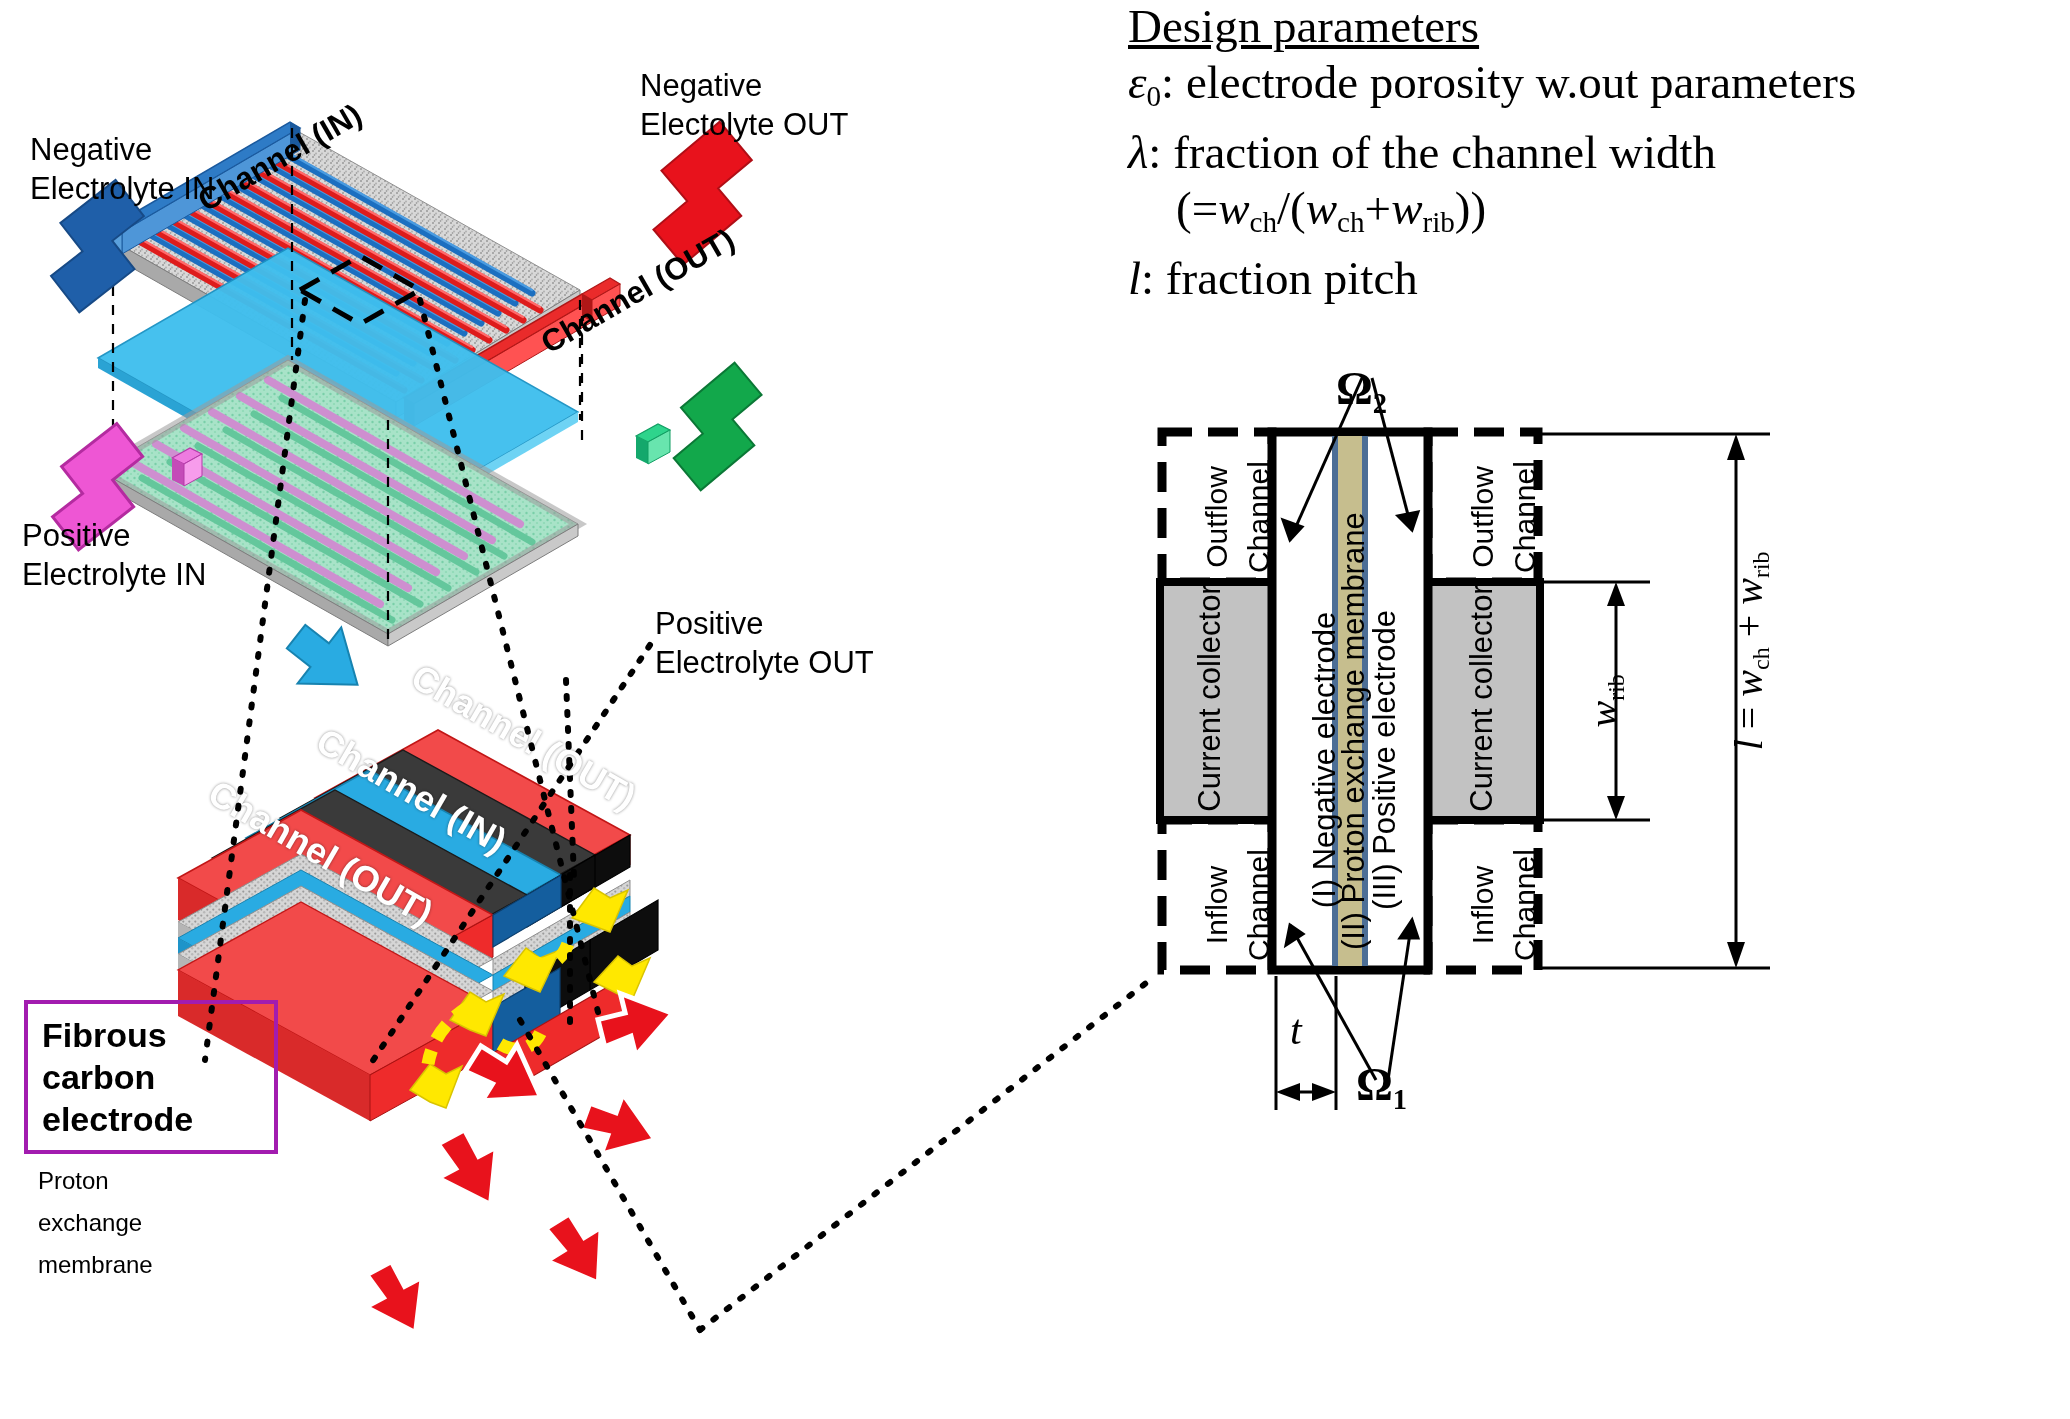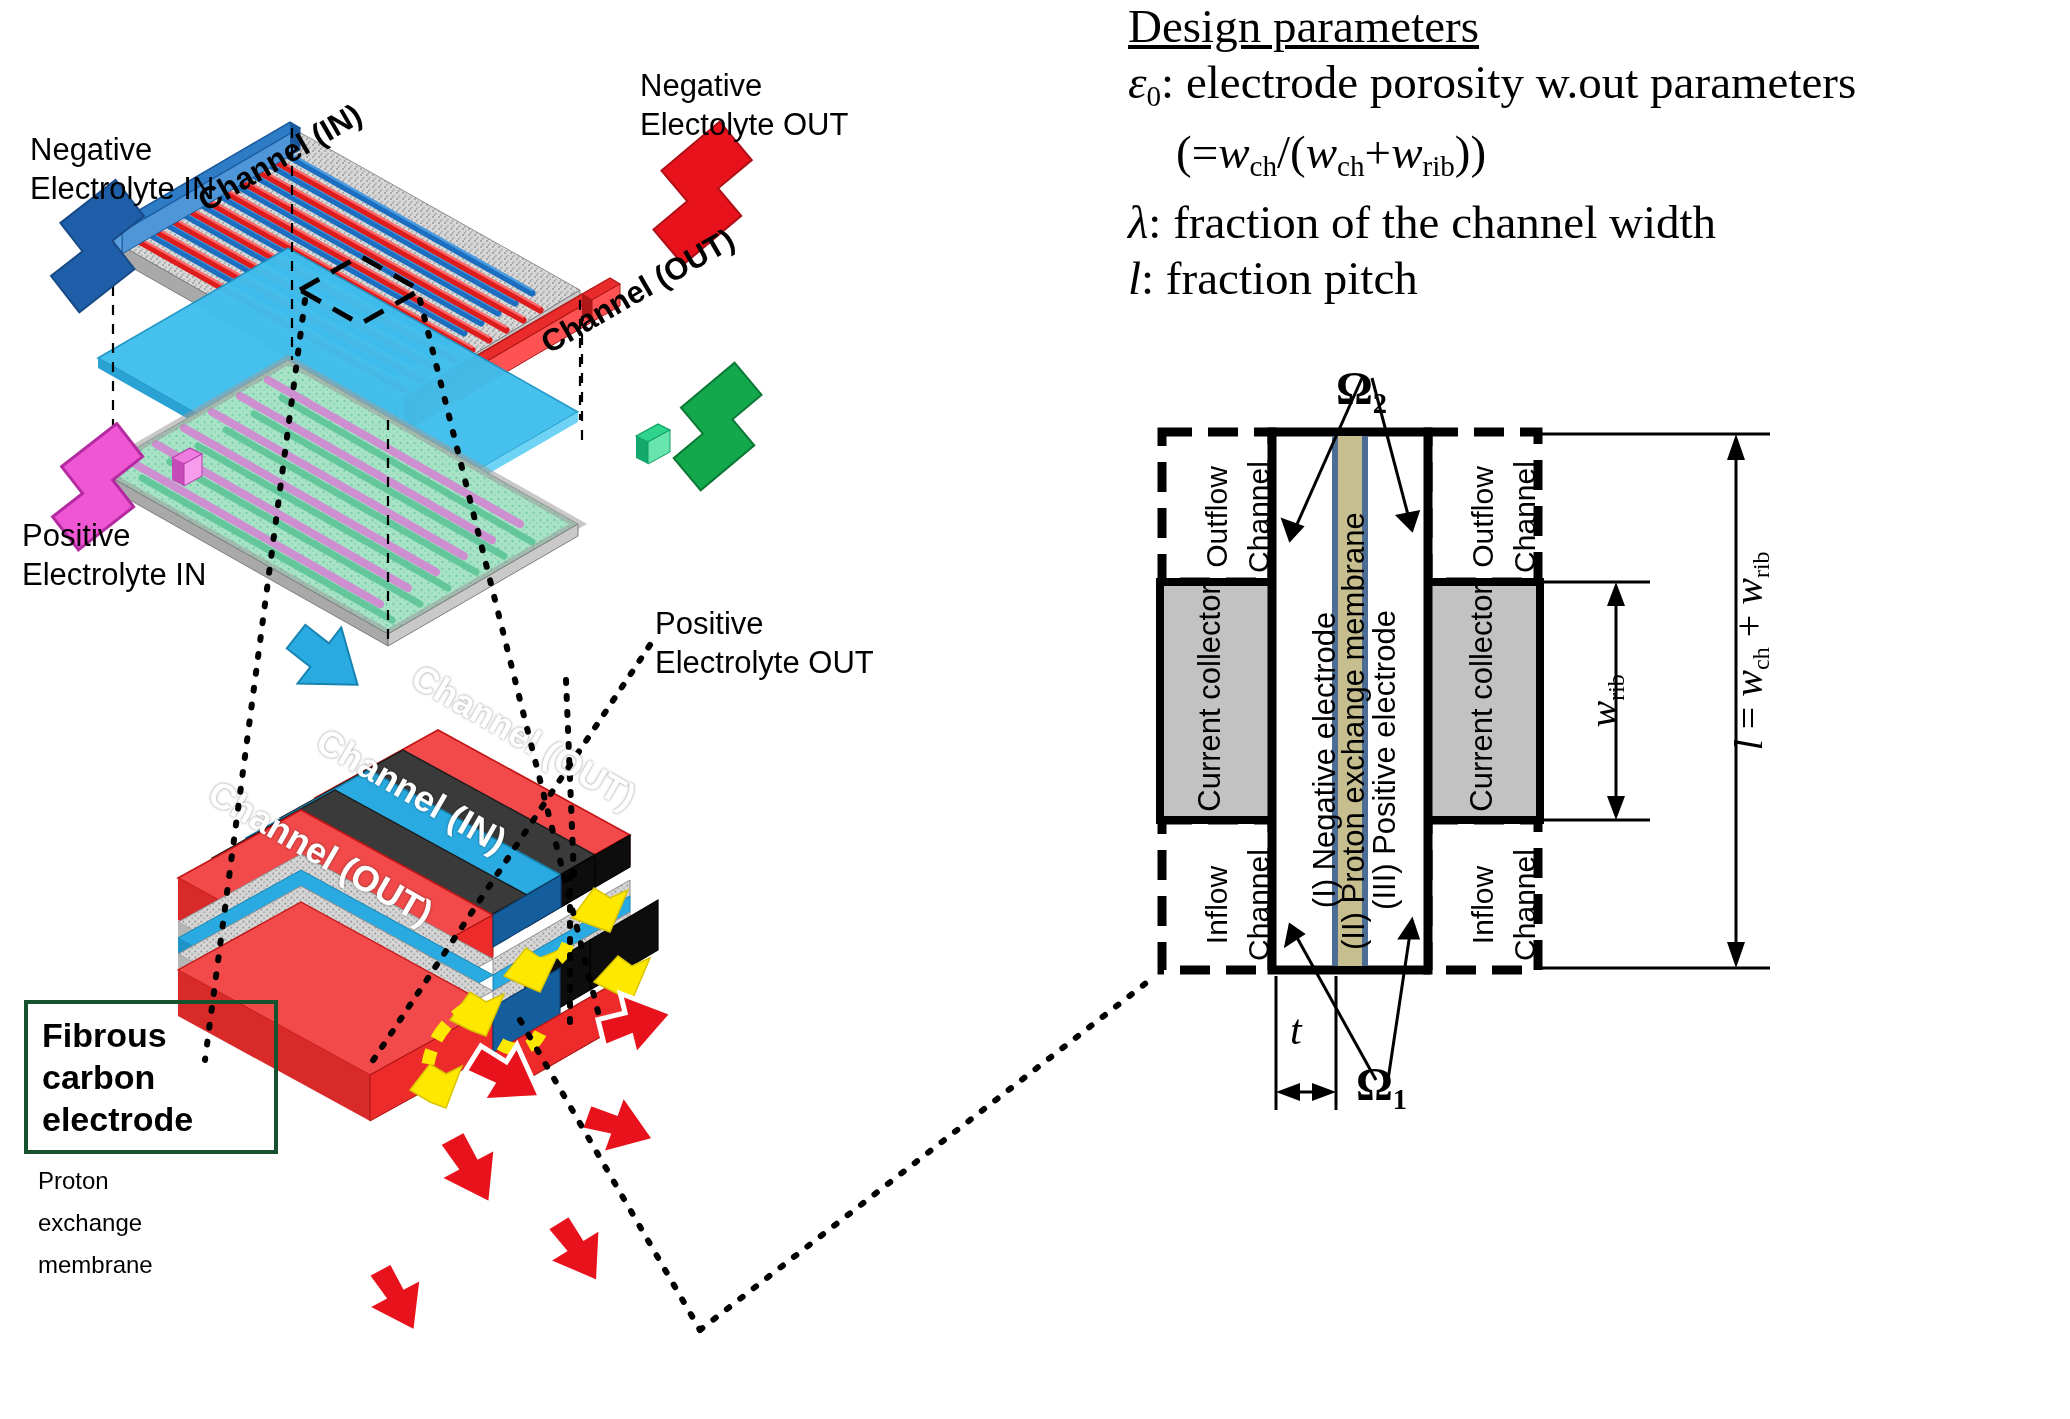--- a/index.html
+++ b/index.html
@@ -22,21 +22,21 @@
   .lbl{font-family:"Liberation Sans",sans-serif;font-size:31px;line-height:39px;}
 
   
   .chtag{font-family:"Liberation Sans",sans-serif;font-weight:bold;font-size:31px;
          white-space:nowrap;transform-origin:0 0;}
 
   
   svg{overflow:visible;}
 
   
-  #fibrous{left:24px;top:1000px;width:218px;border:4px solid #14532d;padding:10px 14px;
+  #fibrous{left:24px;top:1000px;width:218px;border:4px solid #a21caf;padding:10px 14px;
            font-weight:bold;font-size:34px;line-height:42px;}
   #pem{left:38px;top:1160px;font-size:24px;line-height:42px;}
 
   
   #xsec{left:1150px;top:420px;width:920px;height:999px;}
   .vtxt{font-family:"Liberation Sans",sans-serif;font-size:30px;white-space:nowrap;
         transform:rotate(-90deg);transform-origin:50% 50%;}
   .vtxt-b{font-family:"Liberation Sans",sans-serif;font-size:31px;white-space:nowrap;
         transform:rotate(-90deg);transform-origin:50% 50%;}
   .omega{font-family:"Liberation Serif",serif;font-size:46px;font-weight:bold;}
@@ -225,26 +225,26 @@
 
 <div class="abs" id="params">
   <div class="ln hdr" style="display:inline-block;">Design parameters</div>
 
 
   <div class="ln">
     <span class="it">ε</span><sub>0</sub><span>: electrode porosity w.out parameters</span>
   </div>
 
 
+  <div class="ln">
+    <span class="it">λ</span><span>: fraction of the channel width</span>
+  </div>
+
   <div class="ln ind">
     <span>(=</span><span class="it">w</span><sub>ch</sub><span>/(</span><span class="it">w</span><sub>ch</sub><span>+</span><span class="it">w</span><sub>rib</sub><span>))</span>
-  </div>
-
-  <div class="ln">
-    <span class="it">λ</span><span>: fraction of the channel width</span>
   </div>
 
   <div class="ln">
     <span class="it">l</span><span>: fraction pitch</span>
   </div>
 </div>
 
 <div class="abs" style="left:170px;top:620px;width:640px;height:790px;">
   <svg width="640" height="790" viewBox="0 0 640 790">
     <defs>

